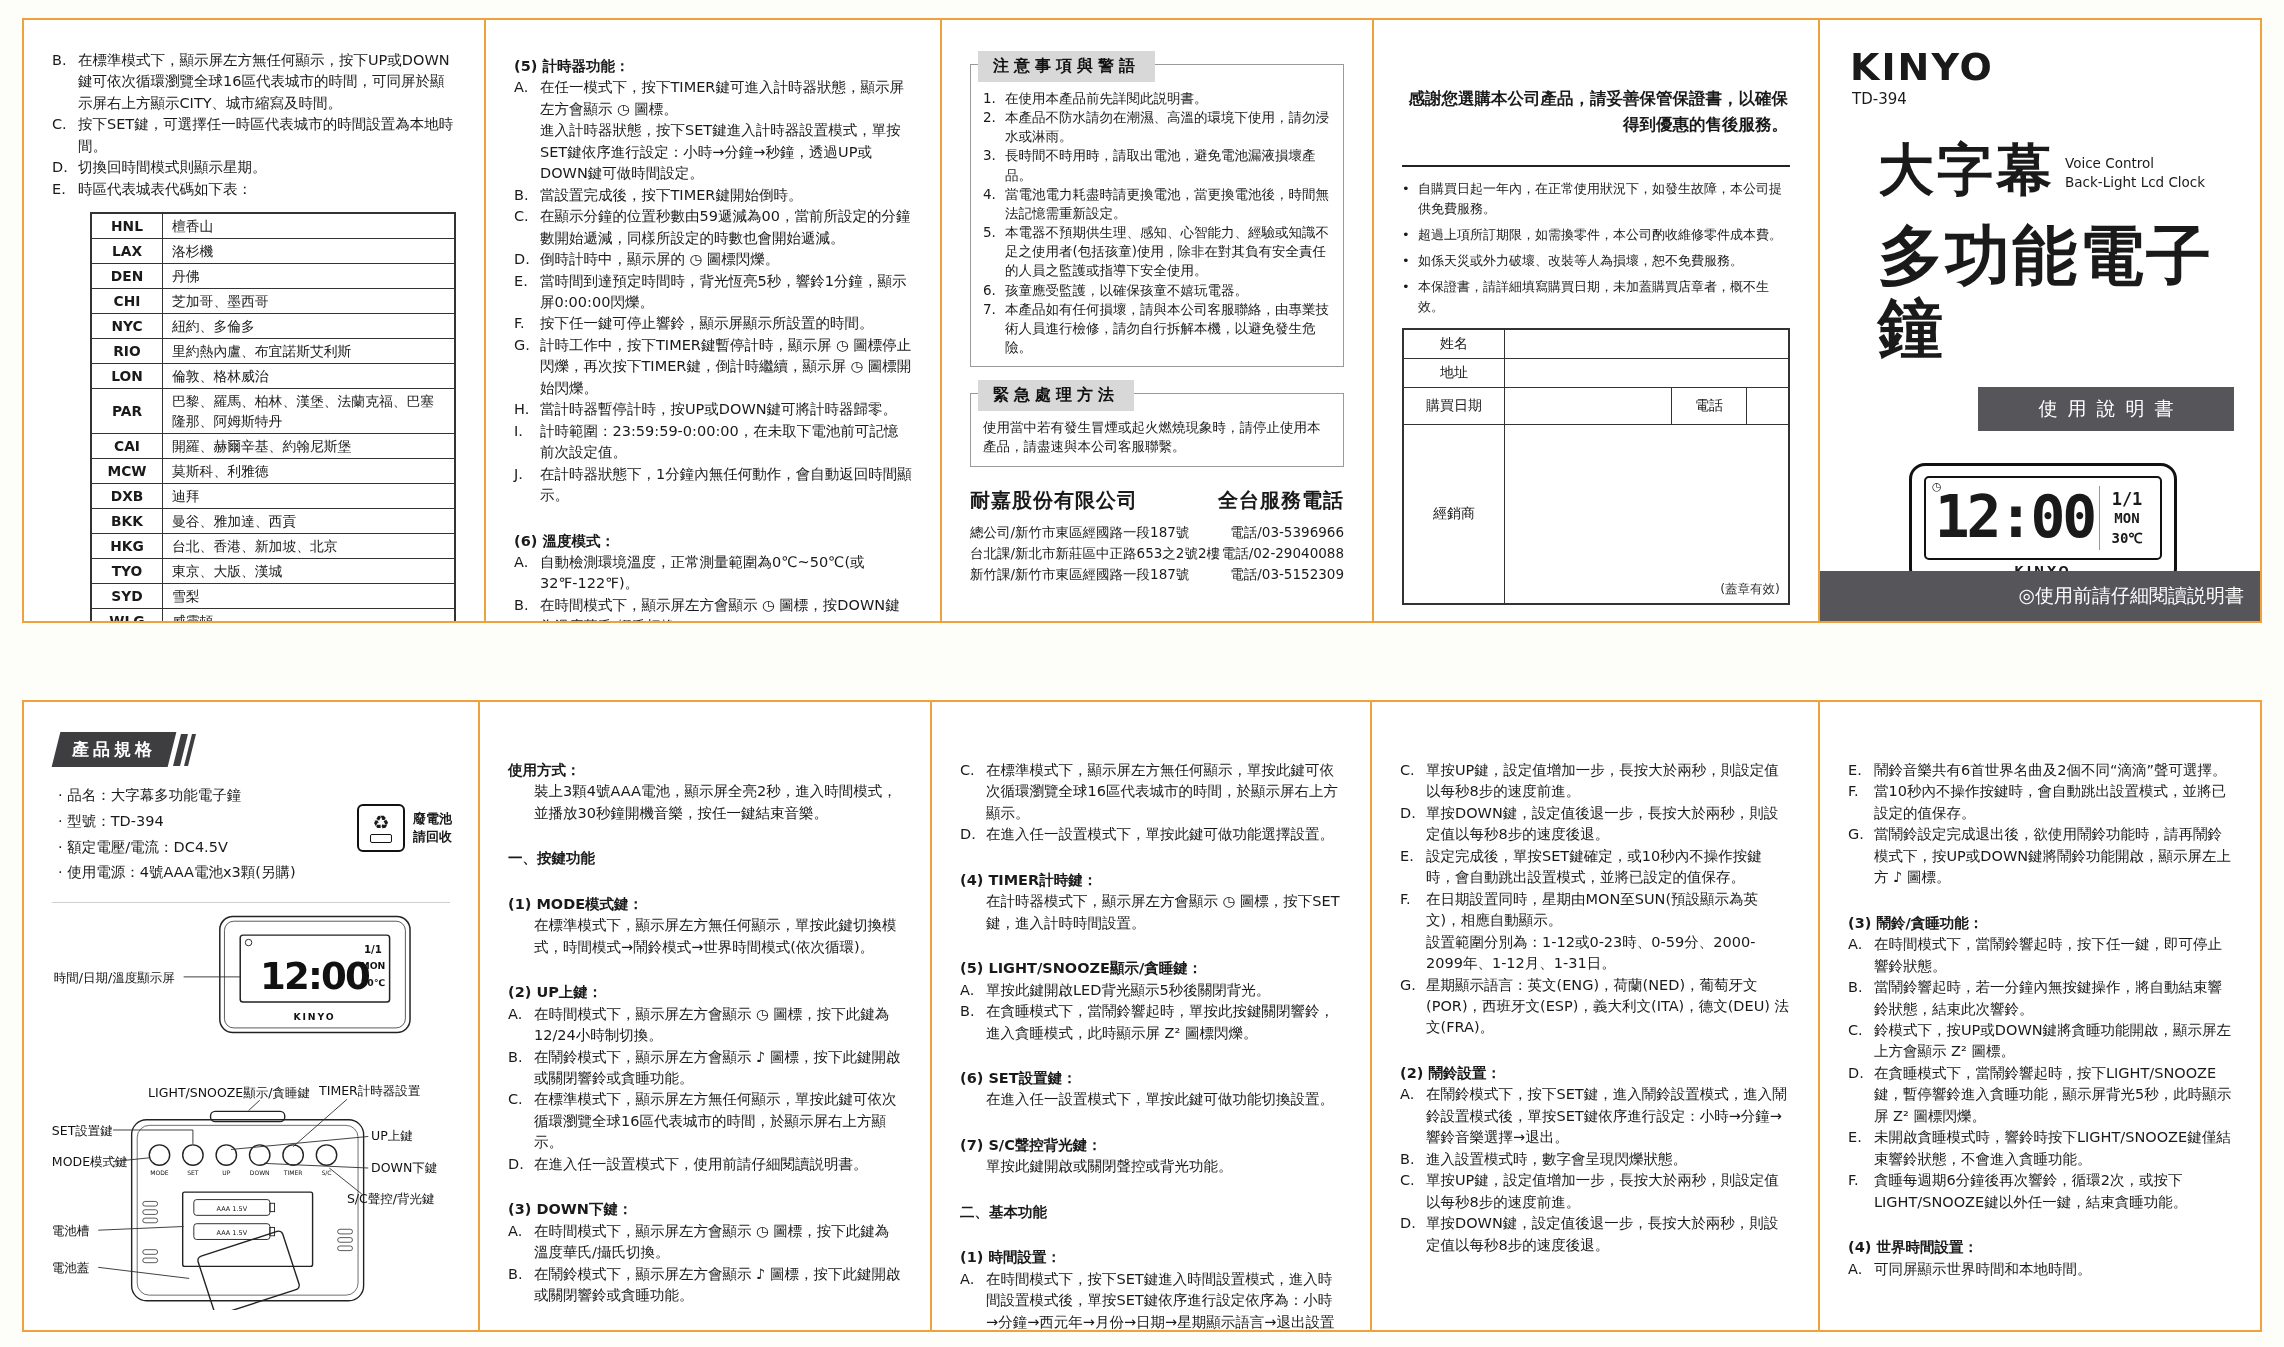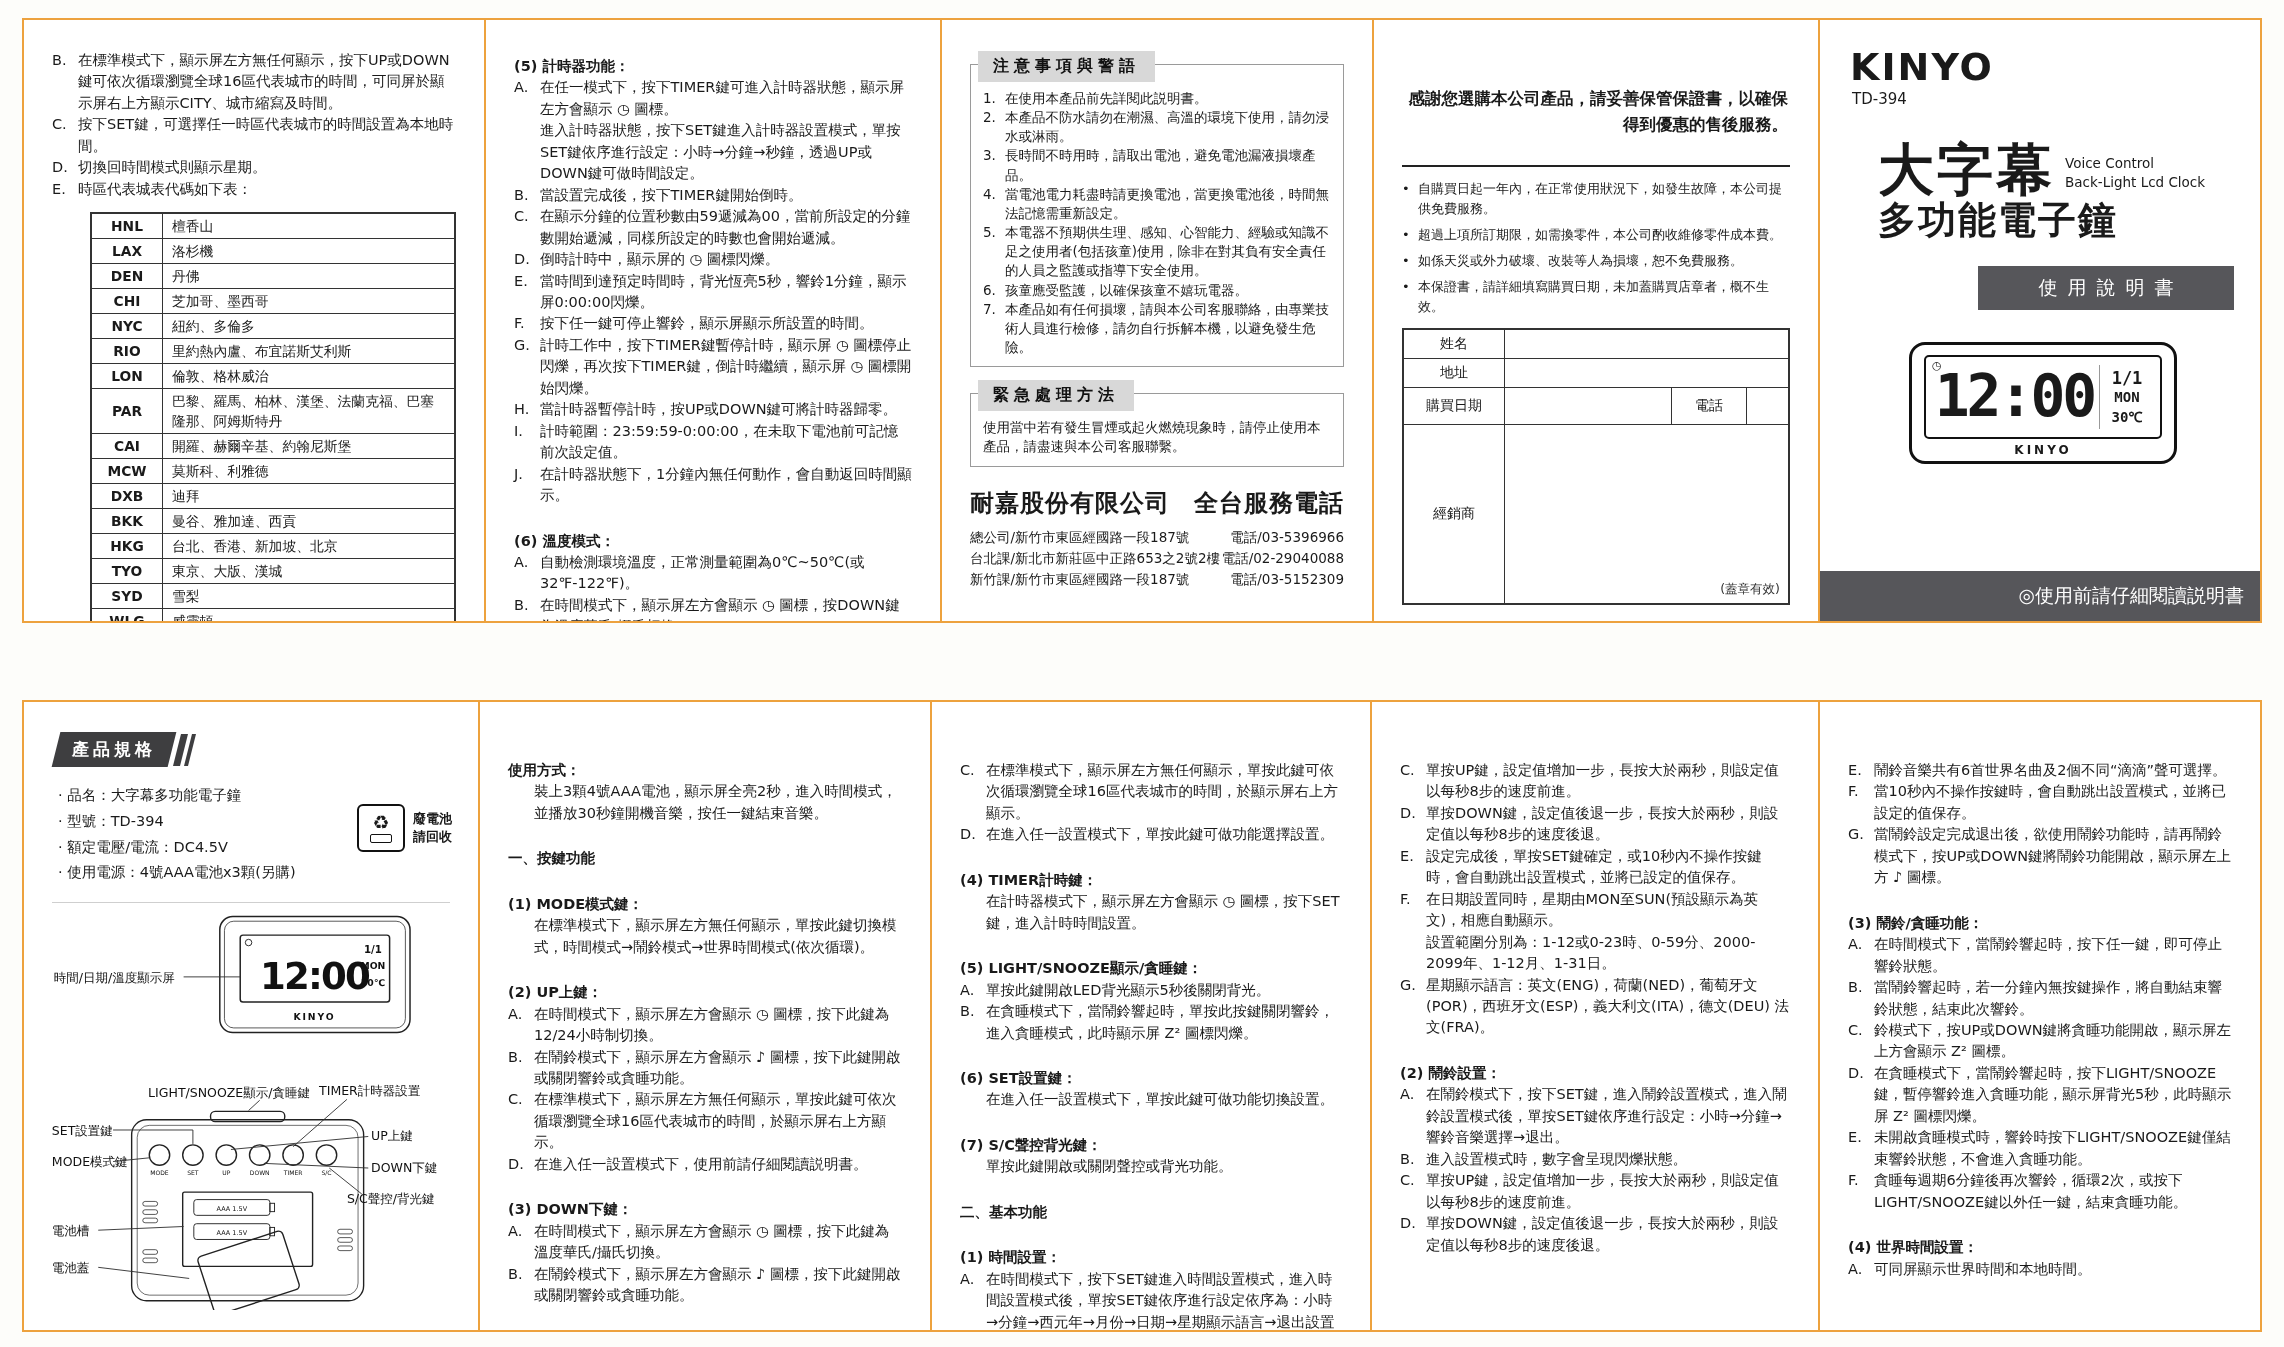--- a/index.html
+++ b/index.html
@@ -23,21 +23,21 @@
   .city-table td{border:1.5px solid #333;font-size:13.8px;padding:2px 9px;line-height:1.45;}
   .city-table td.code{font-weight:bold;text-align:center;width:52px;}
   .city-table td.city{min-width:228px;}
   
   .chipbox{position:relative;margin-top:20px;}
   .chip{position:absolute;top:-13px;left:8px;background:#D8D8D8;color:#111;font-weight:bold;font-size:16px;letter-spacing:5px;padding:5px 15px;z-index:2;}
   .chipbody{border:1.5px solid #9a9a9a;padding:24px 12px 9px;font-size:13.5px;line-height:1.42;}
   .chipbody .t-li{display:flex;}
   .chipbody .t-li .lbl{flex:0 0 22px;}
   .company{margin-top:20px;}
-  .company-title{display:flex;justify-content:space-between;font-weight:bold;font-size:24px;letter-spacing:1px;margin-bottom:8px;}
+  .company-title{display:flex;justify-content:space-between;font-weight:bold;font-size:20px;letter-spacing:1px;margin-bottom:8px;}
   .office-row{display:flex;justify-content:space-between;font-size:13.5px;line-height:1.58;}
   
   .p4{padding-top:44px;}
   .wbar{background:#56565A;color:#fff;text-align:center;font-weight:bold;font-size:21px;letter-spacing:12px;padding:9px 0;}
   .wintro{font-size:16.5px;font-weight:bold;line-height:1.6;margin:22px 2px 26px;text-align:right;}
   .wrule{border:none;border-top:2px solid #222;margin:0 0 12px;}
   .wbullets{font-size:13px;line-height:1.55;}
   .wbullets .t-li{display:flex;margin-bottom:6px;}
   .wbullets .t-li .lbl{flex:0 0 16px;}
   .wform{border-collapse:collapse;width:100%;margin-top:10px;border:2px solid #333;padding-left:46px;}
@@ -48,21 +48,21 @@
   .stamp{text-align:right;font-size:12.5px;color:#333;}
   
   .p5cover{padding:0;}
   .cover-inner{padding:28px 24px 0 30px;}
   .brand{font-size:38px;font-weight:bold;letter-spacing:2px;line-height:1;}
   .model{font-size:15px;margin:4px 0 0 2px;}
   .titles{margin:34px 0 0 28px;}
   .trow{display:flex;align-items:flex-end;gap:10px;}
   .cn1{font-size:56px;font-weight:bold;letter-spacing:3px;line-height:1;}
   .en{font-size:13.5px;line-height:1.4;padding-bottom:6px;}
-  .cn2{font-size:38px;font-weight:bold;letter-spacing:2px;margin-top:2px;line-height:1.1;}
+  .cn2{font-size:65px;font-weight:bold;letter-spacing:2px;margin-top:22px;line-height:1.1;}
   .manualbar{background:#56565A;color:#fff;width:256px;margin:24px 2px 0 auto;text-align:center;font-size:19px;letter-spacing:10px;padding:9px 0 9px 10px;box-sizing:border-box;}
   .coverclock{display:flex;justify-content:center;margin-top:32px;}
   .coverfooter{position:absolute;left:0;right:0;bottom:0;background:#56565A;color:#fff;text-align:right;font-size:19px;padding:12px 16px;}
   
   .clock{border:3px solid #111;border-radius:16px;padding:10px 12px 4px;width:268px;box-sizing:border-box;background:#fff;}
   .lcd{border:2px solid #111;border-radius:5px;display:flex;align-items:stretch;padding:8px 6px;position:relative;}
   .lcd-ic{position:absolute;top:2px;left:6px;font-size:11px;}
   .time{flex:1;font-family:"DejaVu Sans Mono",monospace;font-weight:bold;font-size:58px;line-height:1.1;text-align:center;letter-spacing:-3px;}
   .lcd-side{width:54px;display:flex;flex-direction:column;justify-content:space-between;text-align:center;font-family:"DejaVu Sans Mono",monospace;font-weight:bold;border-left:1px solid #999;margin-left:2px;padding:3px 0;}
   .side-date{font-size:17px;}

